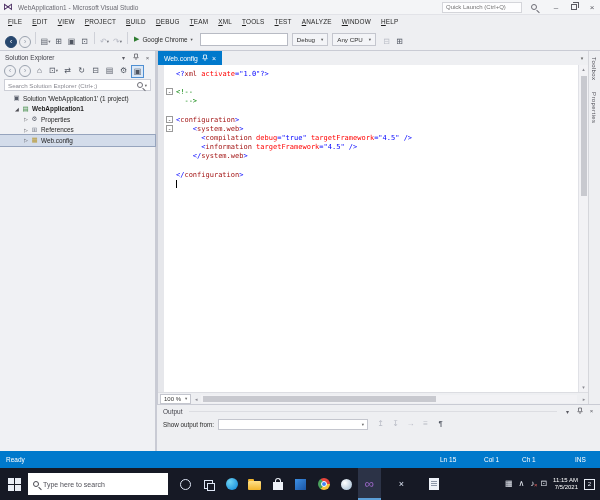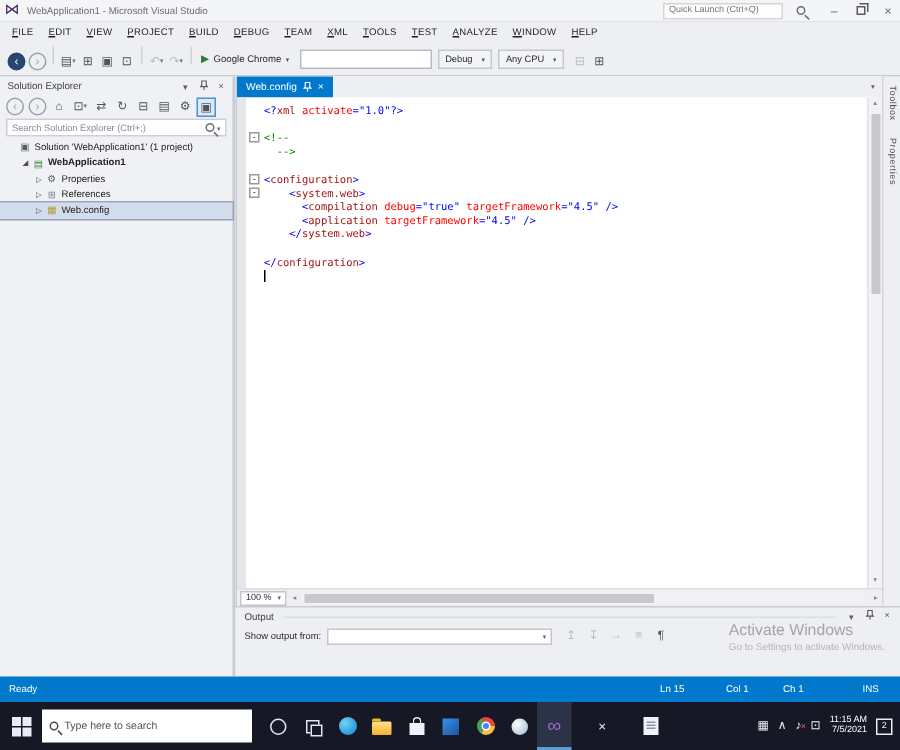--- a/index.html
+++ b/index.html
@@ -285,21 +285,21 @@
       <div class="ind-margin"></div>
       <div class="code-lines">
           <div class="cline"><span class="foldcol"></span><span class="t-d">&lt;?</span><span class="t-e">xml</span><span class="t-p"> </span><span class="t-a">activate</span><span class="t-d">=</span><span class="t-v">"1.0"</span><span class="t-d">?&gt;</span></div>
           <div class="cline"><span class="foldcol"></span></div>
           <div class="cline"><span class="foldcol"><span class="fold">-</span></span><span class="t-c">&lt;!--</span></div>
           <div class="cline"><span class="foldcol"></span><span class="t-c">  --&gt;</span></div>
           <div class="cline"><span class="foldcol"></span></div>
           <div class="cline"><span class="foldcol"><span class="fold">-</span></span><span class="t-d">&lt;</span><span class="t-e">configuration</span><span class="t-d">&gt;</span></div>
           <div class="cline"><span class="foldcol"><span class="fold">-</span></span><span class="t-p">    </span><span class="t-d">&lt;</span><span class="t-e">system.web</span><span class="t-d">&gt;</span></div>
           <div class="cline"><span class="foldcol"></span><span class="t-p">      </span><span class="t-d">&lt;</span><span class="t-e">compilation</span><span class="t-p"> </span><span class="t-a">debug</span><span class="t-d">=</span><span class="t-v">"true"</span><span class="t-p"> </span><span class="t-a">targetFramework</span><span class="t-d">=</span><span class="t-v">"4.5"</span><span class="t-d"> /&gt;</span></div>
-          <div class="cline"><span class="foldcol"></span><span class="t-p">      </span><span class="t-d">&lt;</span><span class="t-e">application</span><span class="t-p"> </span><span class="t-a">targetFramework</span><span class="t-d">=</span><span class="t-v">"4.5"</span><span class="t-d"> /&gt;</span></div>
+          <div class="cline"><span class="foldcol"></span><span class="t-p">      </span><span class="t-d">&lt;</span><span class="t-e">information</span><span class="t-p"> </span><span class="t-a">targetFramework</span><span class="t-d">=</span><span class="t-v">"4.5"</span><span class="t-d"> /&gt;</span></div>
           <div class="cline"><span class="foldcol"></span><span class="t-p">    </span><span class="t-d">&lt;/</span><span class="t-e">system.web</span><span class="t-d">&gt;</span></div>
           <div class="cline"><span class="foldcol"></span></div>
           <div class="cline"><span class="foldcol"></span><span class="t-d">&lt;/</span><span class="t-e">configuration</span><span class="t-d">&gt;</span></div>
           <div class="cline"><span class="foldcol"></span><span class="caret"></span></div>
         </div>
     </div>
     <div class="vscroll">
       <div class="vs-arrow">▴</div>
       <div class="vs-thumb"></div>
       <div class="vs-bottom vs-arrow">▾</div>
@@ -340,24 +340,20 @@
           <span class="dd">▾</span>
         </span>
       <span class="out-icons">
           <span class="ibtn muted">↥</span>
           <span class="ibtn muted">↧</span>
           <span class="ibtn muted">→</span>
           <span class="ibtn muted">≡</span>
           <span class="ibtn">¶</span>
         </span>
     </div>
-    <div class="watermark">
-      <div class="wm1">Activate Windows</div>
-      <div class="wm2">Go to Settings to activate Windows.</div>
-    </div>
   </div>
 
   <div class="statusbar">
     <span class="st-ready">Ready</span>
     <span class="st-item st-ln">Ln 15</span>
     <span class="st-item st-col">Col 1</span>
     <span class="st-item st-ch">Ch 1</span>
     <span class="st-item st-ins">INS</span>
   </div>
 

